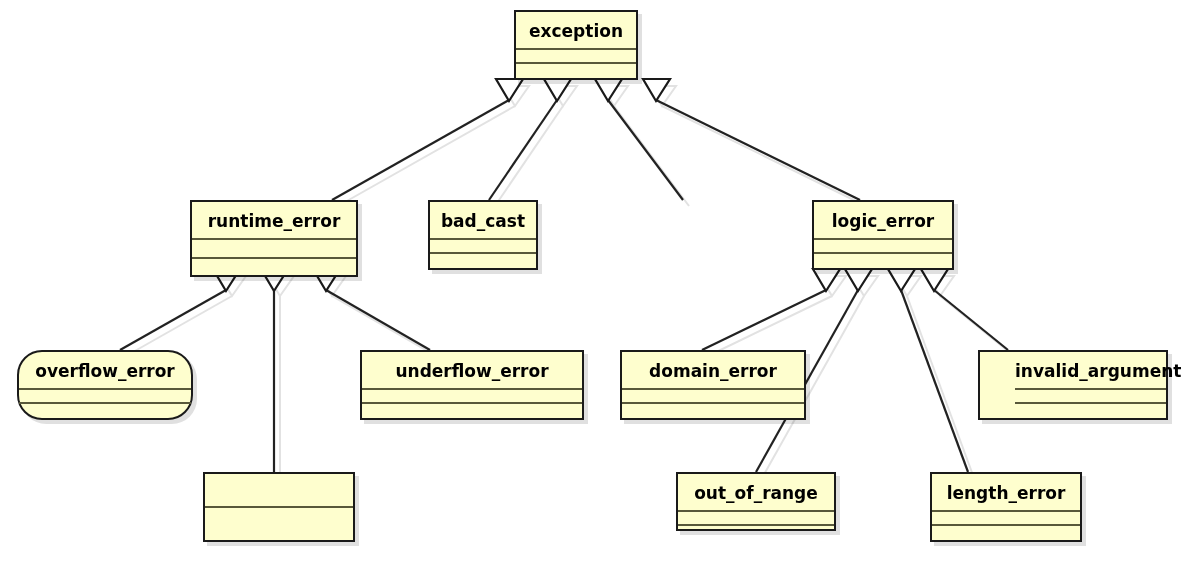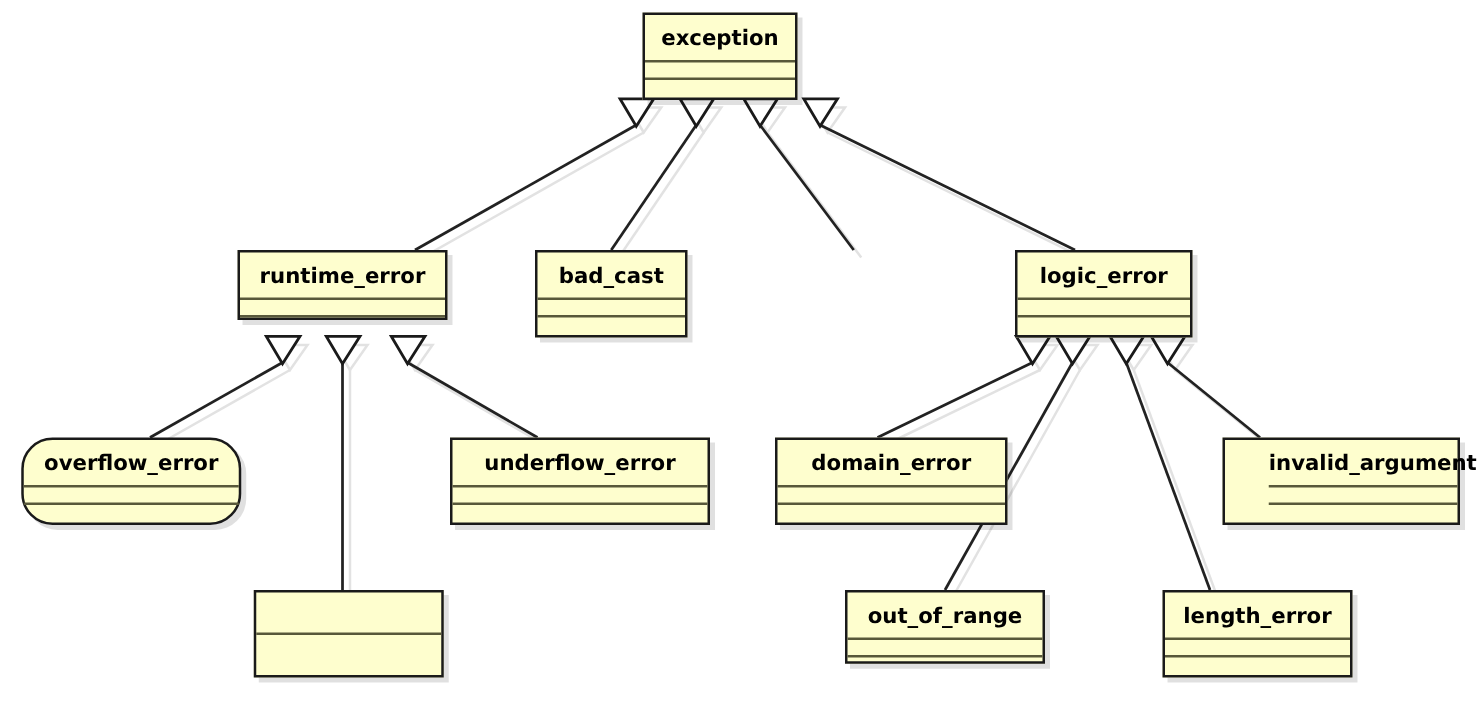--- a/index.html
+++ b/index.html
@@ -135,46 +135,46 @@
   </svg>
 
   <div id="node-layer">
 
     <div class="uml-class" style="left:514px; top:10px; width:124px; height:70px;">
       <div class="uml-title">exception</div>
       <div class="uml-compartment divider"></div>
       <div class="uml-compartment"></div>
     </div>
 
-    <div class="uml-class" style="left:190px; top:200px; width:168px; height:56px;">
+    <div class="uml-class" style="left:190px; top:200px; width:168px; height:77px;">
       <div class="uml-title">runtime_error</div>
       <div class="uml-compartment divider"></div>
       <div class="uml-compartment"></div>
     </div>
 
-    <div class="uml-class" style="left:428px; top:200px; width:122px; height:70px;">
+    <div class="uml-class" style="left:428px; top:200px; width:110px; height:70px;">
       <div class="uml-title">bad_cast</div>
       <div class="uml-compartment divider"></div>
       <div class="uml-compartment"></div>
     </div>
 
 
     <div class="uml-class" style="left:812px; top:200px; width:142px; height:70px;">
       <div class="uml-title">logic_error</div>
       <div class="uml-compartment divider"></div>
       <div class="uml-compartment"></div>
     </div>
 
     <div class="uml-class" style="left:17px; top:350px; width:176px; height:70px;border-radius:25px;">
       <div class="uml-title">overflow_error</div>
       <div class="uml-compartment divider"></div>
       <div class="uml-compartment"></div>
     </div>
 
-    <div class="uml-class" style="left:360px; top:350px; width:208px; height:70px;">
+    <div class="uml-class" style="left:360px; top:350px; width:224px; height:70px;">
       <div class="uml-title">underflow_error</div>
       <div class="uml-compartment divider"></div>
       <div class="uml-compartment"></div>
     </div>
 
     <div class="uml-class" style="left:620px; top:350px; width:186px; height:70px;">
       <div class="uml-title">domain_error</div>
       <div class="uml-compartment divider"></div>
       <div class="uml-compartment"></div>
     </div>

